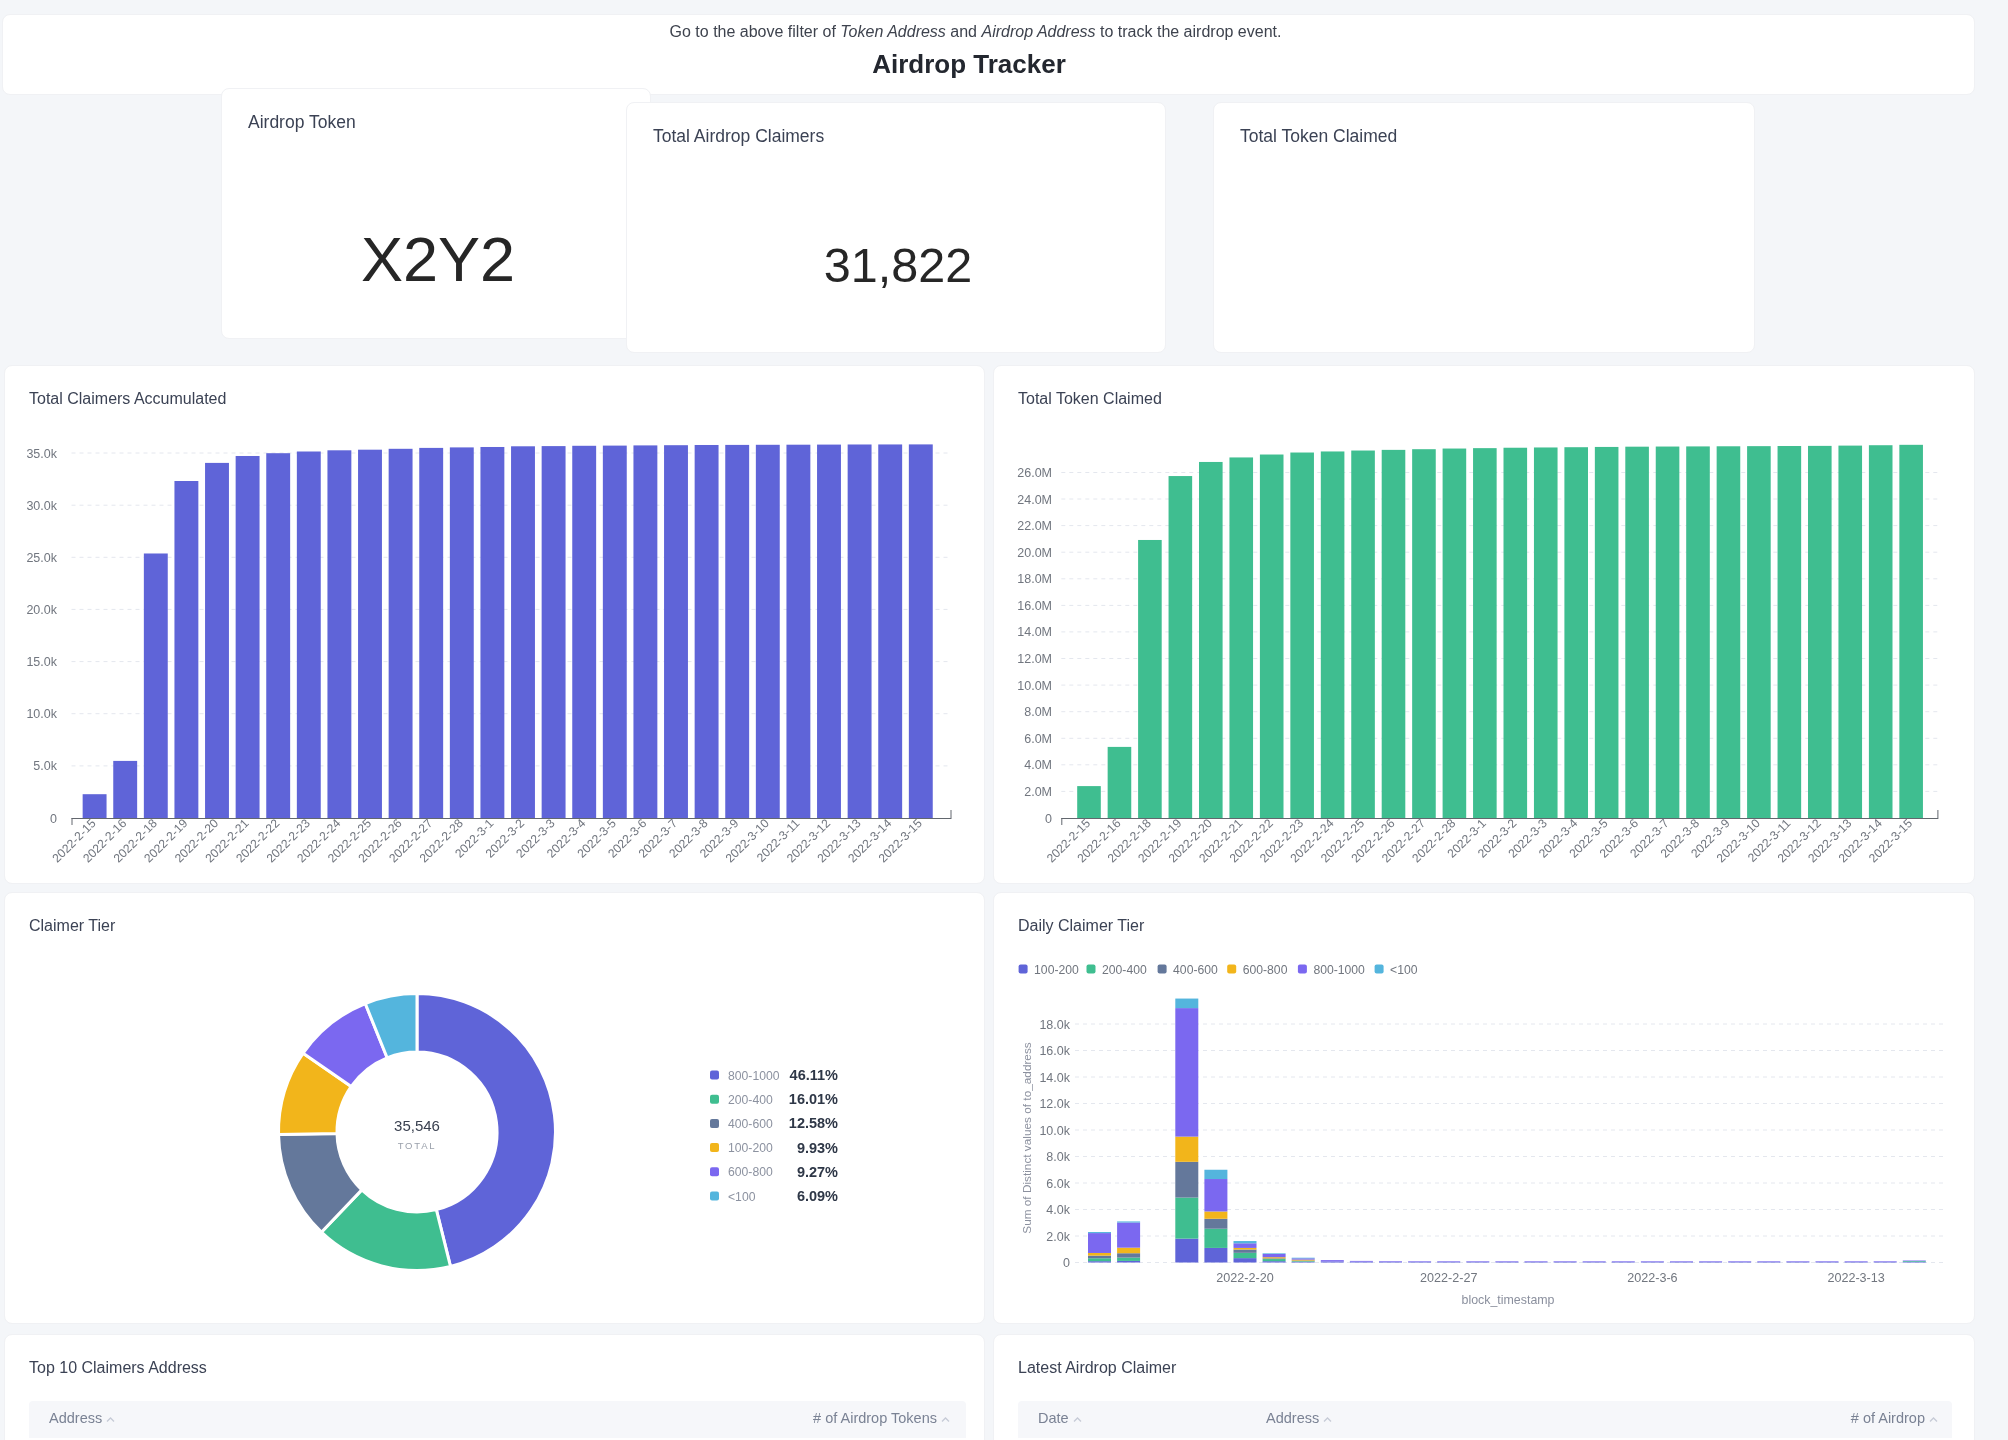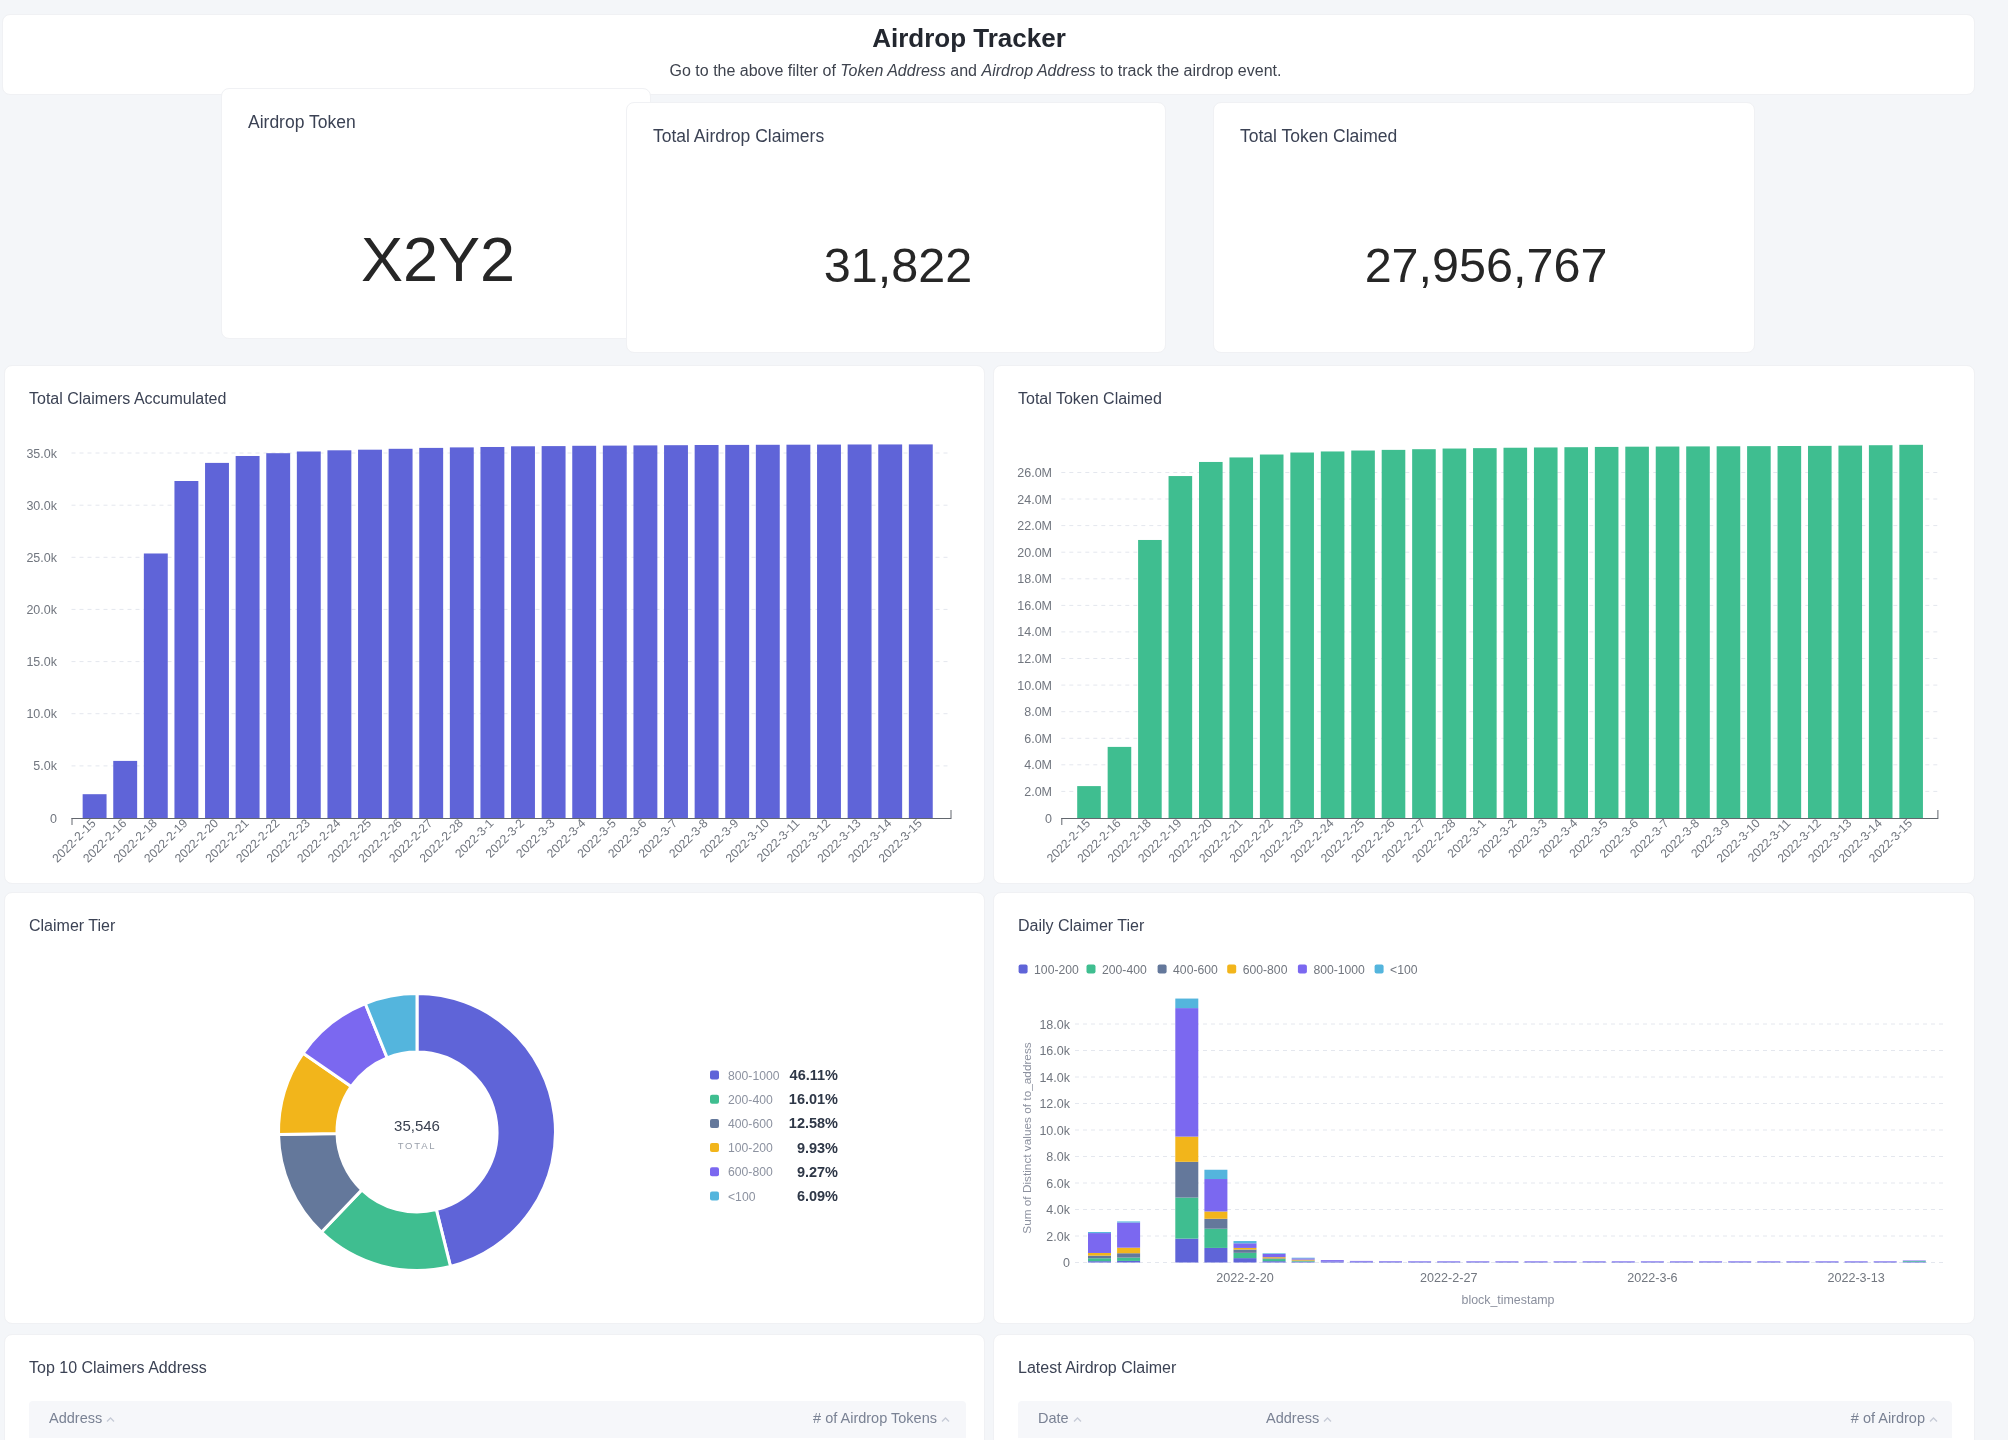--- a/index.html
+++ b/index.html
@@ -6,35 +6,34 @@
 html,body { width:2008px; height:1440px; overflow:hidden; background:#f4f6f9;
   font-family:"Liberation Sans", sans-serif; }
 .card { position:absolute; background:#fff; border:1px solid #f0f1f4; border-radius:8px; }
 .ctitle { position:absolute; left:24px; top:24px; font-size:16px; color:#3b4254; }
 svg text { font-family:"Liberation Sans", sans-serif; }
 </style>
 </head>
 <body>
 
 <div class="card" style="left:2px; top:14px; width:1973px; height:81px;">
+  <div style="text-align:center; font-size:16px; color:#3e434e; margin-top:8px; padding-right:26px;">Go to the above filter of <i>Token Address</i> and <i>Airdrop Address</i> to track the airdrop event.</div>
   <div style="text-align:center; font-size:26px; font-weight:bold; color:#23272f; margin-top:8px; padding-right:39px;">Airdrop Tracker</div>
-  <div style="text-align:center; font-size:16px; color:#3e434e; margin-top:8px; padding-right:26px;">Go to the above filter of <i>Token Address</i> and <i>Airdrop Address</i> to track the airdrop event.</div>
 </div>
 
 <div class="card" style="left:221px; top:88px; width:430px; height:251px;">
   <div style="position:absolute; left:26px; top:23px; font-size:17.5px; color:#3b4254;">Airdrop Token</div>
   <div style="position:absolute; left:4px; right:0; top:134px; text-align:center; font-size:63px; color:#262626;">X2Y2</div>
 </div>
 <div class="card" style="left:626px; top:102px; width:540px; height:251px;">
   <div style="position:absolute; left:26px; top:23px; font-size:17.5px; color:#3b4254;">Total Airdrop Claimers</div>
   <div style="position:absolute; left:4px; right:0; top:134px; text-align:center; font-size:48.5px; color:#262626;">31,822</div>
 </div>
 <div class="card" style="left:1213px; top:102px; width:542px; height:251px;">
   <div style="position:absolute; left:26px; top:23px; font-size:17.5px; color:#3b4254;">Total Token Claimed</div>
-  <div style="position:absolute; left:4px; right:0; top:134px; text-align:center; font-size:48.5px; color:#262626;">27,956,767</div>
 </div>
 
 <div class="card" style="left:4px; top:365px; width:981px; height:519px;">
   <div class="ctitle">Total Claimers Accumulated</div>
   <svg width="982" height="517" style="position:absolute; left:0; top:0;">
 <line x1="66.5" y1="399.9" x2="946.5" y2="399.9" stroke="#e4e7ee" stroke-width="1" stroke-dasharray="4 4"></line>
 <line x1="66.5" y1="347.7" x2="946.5" y2="347.7" stroke="#e4e7ee" stroke-width="1" stroke-dasharray="4 4"></line>
 <line x1="66.5" y1="295.6" x2="946.5" y2="295.6" stroke="#e4e7ee" stroke-width="1" stroke-dasharray="4 4"></line>
 <line x1="66.5" y1="243.4" x2="946.5" y2="243.4" stroke="#e4e7ee" stroke-width="1" stroke-dasharray="4 4"></line>
 <line x1="66.5" y1="191.3" x2="946.5" y2="191.3" stroke="#e4e7ee" stroke-width="1" stroke-dasharray="4 4"></line>

